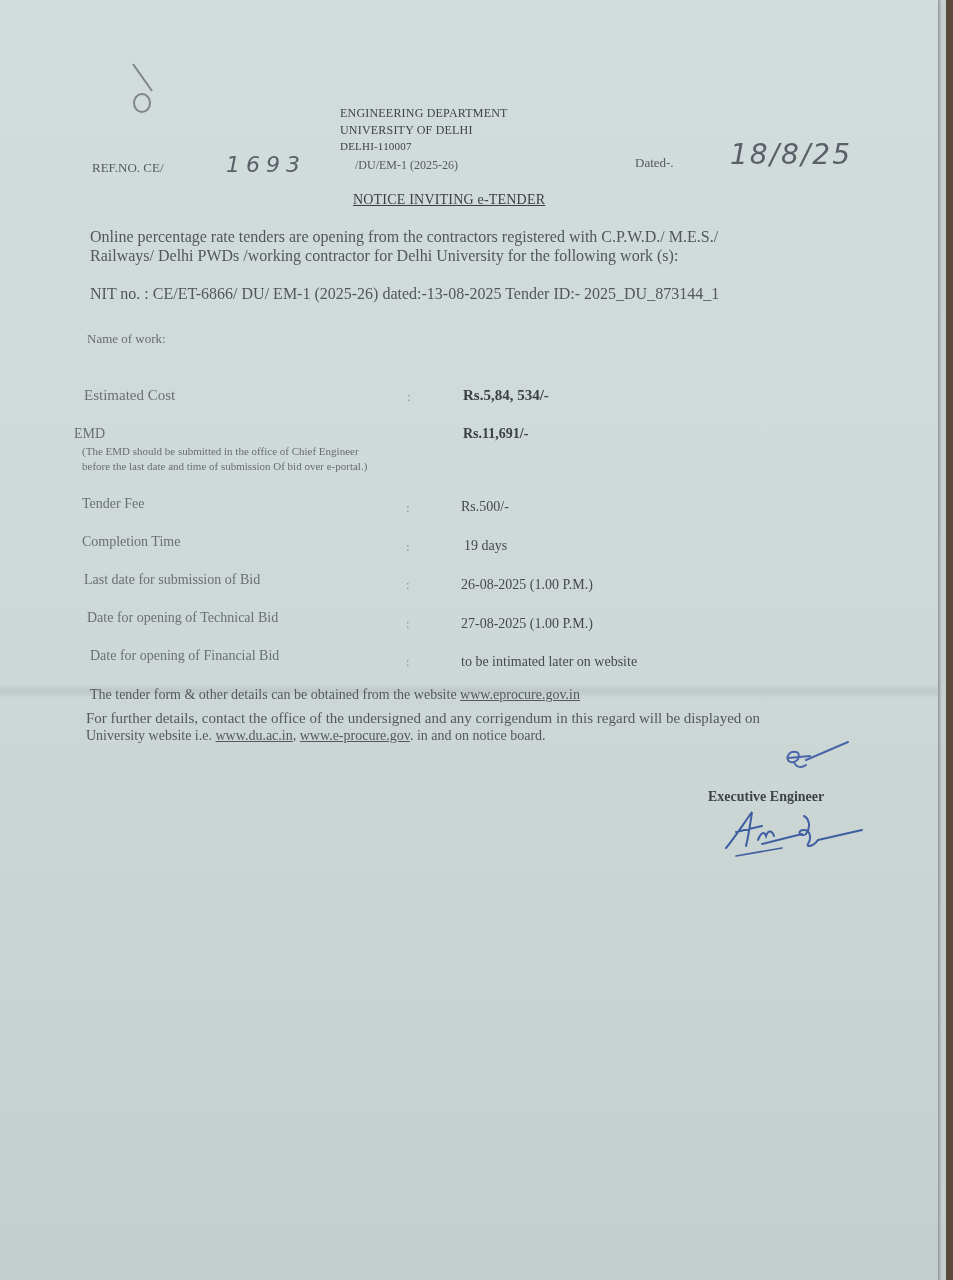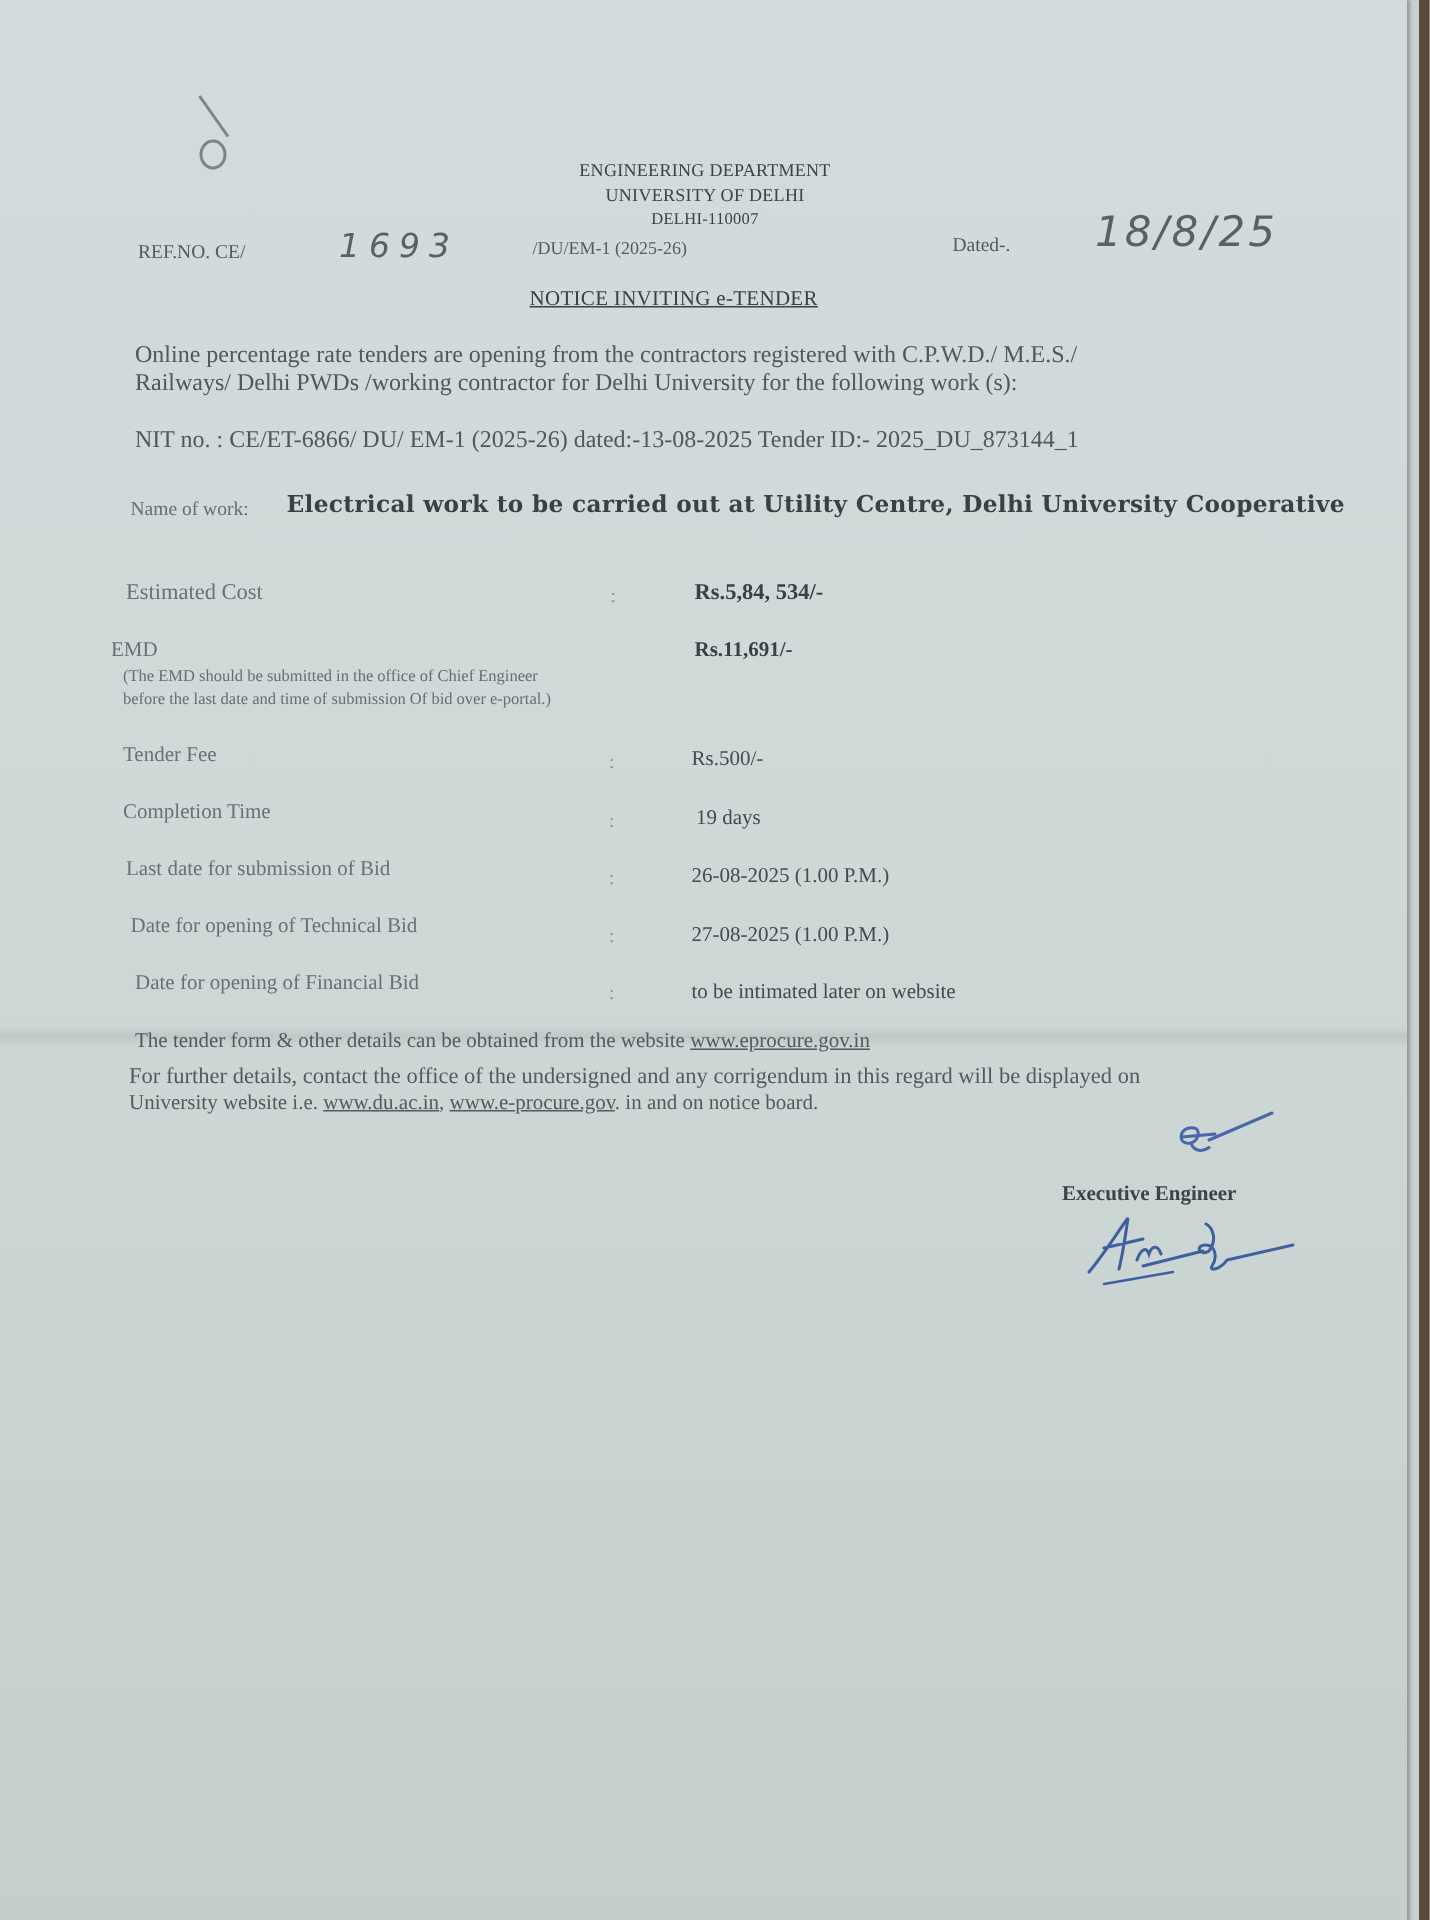--- a/index.html
+++ b/index.html
@@ -15,21 +15,21 @@
   .paper {
     position:absolute; left:0; top:0; width:938px; height:1290px;
     background: linear-gradient(180deg,#d3dcdc 0%, #cfd9d8 40%, #c9d3d2 75%, #c4cecd 100%);
     box-shadow: 2px 0 2px rgba(0,0,0,0.25);
   }
   .fold {
     position:absolute; left:0; top:684px; width:100%; height:14px;
     background:linear-gradient(180deg, rgba(255,255,255,0) 0%, rgba(120,135,135,0.18) 50%, rgba(255,255,255,0) 100%);
   }
   .txt { position:absolute; color:#4a4f52; white-space:nowrap; }
-  .head { font-size:12px; letter-spacing:0.2px; color:#3d4245; text-align:center; width:260px; }
+  .head { font-size:12px; letter-spacing:0.2px; color:#3d4245; width:260px; }
   .ref { font-size:13px; color:#545a5d; }
   .hand { font-family:"DejaVu Sans",sans-serif; color:#5a6068; font-style:italic; font-weight:normal; }
   .title { font-size:14px; text-decoration:underline; color:#3b4043; letter-spacing:0.2px; }
   .body { font-size:16px; color:#51575a; }
   .work-label { font-size:13px; color:#676d70; }
   .work { font-size:16px; font-weight:bold; color:#3b4043; letter-spacing:0.2px; font-family:"DejaVu Serif",serif; }
   .lbl { font-size:14px; color:#6a7073; }
   .sub { font-size:11px; color:#676d70; }
   .colon { font-size:13px; color:#8a9093; }
   .val { font-size:14px; color:#454a4d; }
@@ -61,21 +61,20 @@
   <div class="txt hand" style="left:730px;top:138px;font-size:28px;letter-spacing:2px">18/8/25</div>
 
   <div class="txt title" style="left:353px;top:192px">NOTICE  INVITING e-TENDER</div>
 
   <div class="txt body" style="left:90px;top:228px">Online percentage rate tenders are opening from the contractors registered with C.P.W.D./ M.E.S./</div>
   <div class="txt body" style="left:90px;top:247px">Railways/ Delhi PWDs /working contractor for Delhi University for the following work (s):</div>
 
   <div class="txt body" style="left:90px;top:285px">NIT no. : CE/ET-6866/ DU/ EM-1    (2025-26) dated:-13-08-2025 Tender ID:- 2025_DU_873144_1</div>
 
   <div class="txt work-label" style="left:87px;top:331px">Name of work:</div>
-  <div class="txt work" style="left:191px;top:326px;font-size:15.5px">Electrical work to be carried out at Utility Centre, Delhi University Cooperative</div>
 
   <div>
     <div>
       <div class="txt lbl" style="left:84px;top:387px;font-size:15px">Estimated Cost</div>
       <div class="txt colon" style="left:407px;top:389px">:</div>
       <div class="txt valb" style="left:463px;top:387px;font-size:15px">Rs.5,84, 534/-</div>
     </div>
     <div>
       <div class="txt lbl" style="left:74px;top:426px">EMD</div>
       <div class="txt sub" style="left:82px;top:445px">(The EMD should be submitted in the office of Chief Engineer</div>

